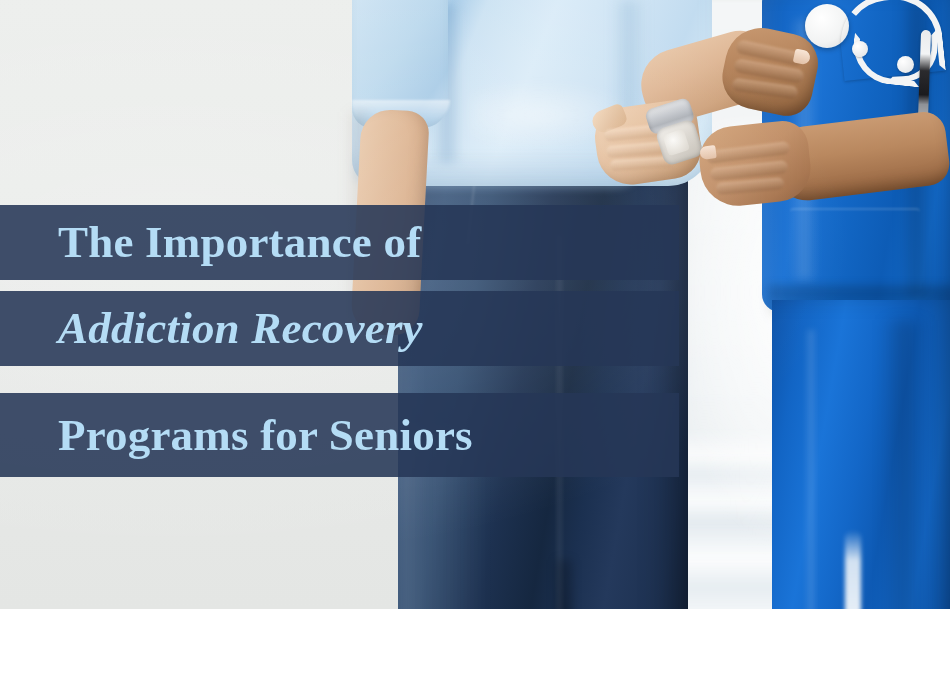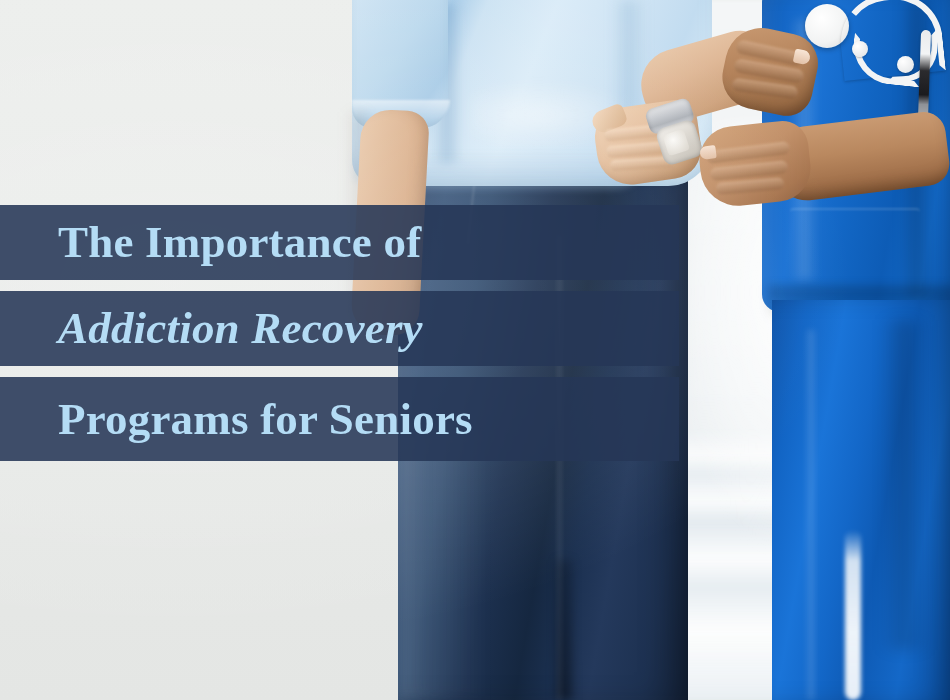--- a/index.html
+++ b/index.html
@@ -8,21 +8,21 @@
     padding: 0;
     background: #ffffff;
   }
   body {
     font-family: "Liberation Serif", "DejaVu Serif", serif;
   }
 
   .hero {
     position: relative;
     width: 950px;
-    height: 700px;
+    height: 609px;
     overflow: hidden;
     background: #404040;
   }
 
   
   .photo {
     position: absolute;
     inset: 0;
     overflow: hidden;
   }
@@ -584,21 +584,21 @@
   }
   .title-bar {
     background: rgba(37, 55, 86, 0.88);
     display: flex;
     align-items: center;
     box-sizing: border-box;
     padding-left: 58px;
   }
   .title-bar.line-1 { height: 75px; }
   .title-bar.line-2 { height: 75px; font-style: italic; }
-  .title-bar.line-3 { height: 84px; }
+  .title-bar.line-3 { height: 84px; margin-top: 16px; }
 
   .title-text {
     font-family: "Liberation Serif", "DejaVu Serif", serif;
     font-weight: bold;
     font-size: 45px;
     line-height: 1;
     color: #b4dcf5;
     letter-spacing: 0.2px;
     white-space: nowrap;
   }

